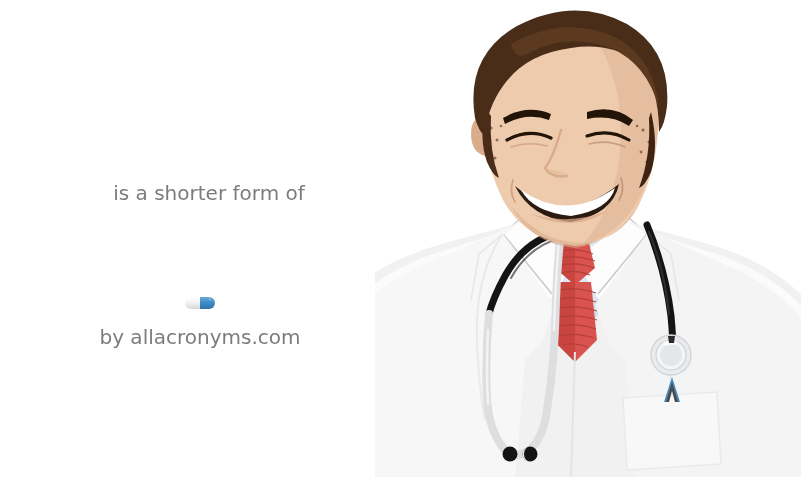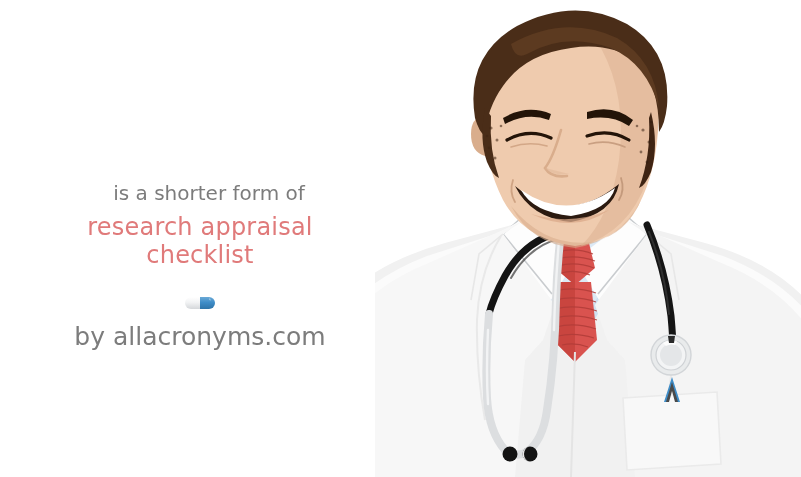--- a/index.html
+++ b/index.html
@@ -68,21 +68,21 @@
     left: 185px;
     top: 294px;
     width: 30px;
     height: 12px;
   }
   #attribution {
     position: absolute;
     left: 0;
     top: 324px;
     width: 400px;
-    font-size: 25px;
+    font-size: 20px;
     font-weight: 400;
     color: #7c7c7c;
     line-height: 26px;
   }
 
   
   #illustration {
     position: absolute;
     left: 375px;
     top: 0;
@@ -94,21 +94,20 @@
 </head>
 <body>
 
 <div id="page">
 
   <div id="text-panel">
 
 
     <div id="expansion-intro">is a shorter form of</div>
 
-    <div id="expansion">research appraisal checklist</div>
 
     <div id="pill-icon">
       <svg width="30" height="12" viewBox="0 0 30 12" xmlns="http://www.w3.org/2000/svg">
         <defs>
           <linearGradient id="pillWhiteGrad" x1="0" y1="0" x2="0" y2="1">
             <stop offset="0%" stop-color="#ffffff"></stop>
             <stop offset="45%" stop-color="#f2f3f4"></stop>
             <stop offset="100%" stop-color="#d4d7da"></stop>
           </linearGradient>
           <linearGradient id="pillBlueGrad" x1="0" y1="0" x2="0" y2="1">

